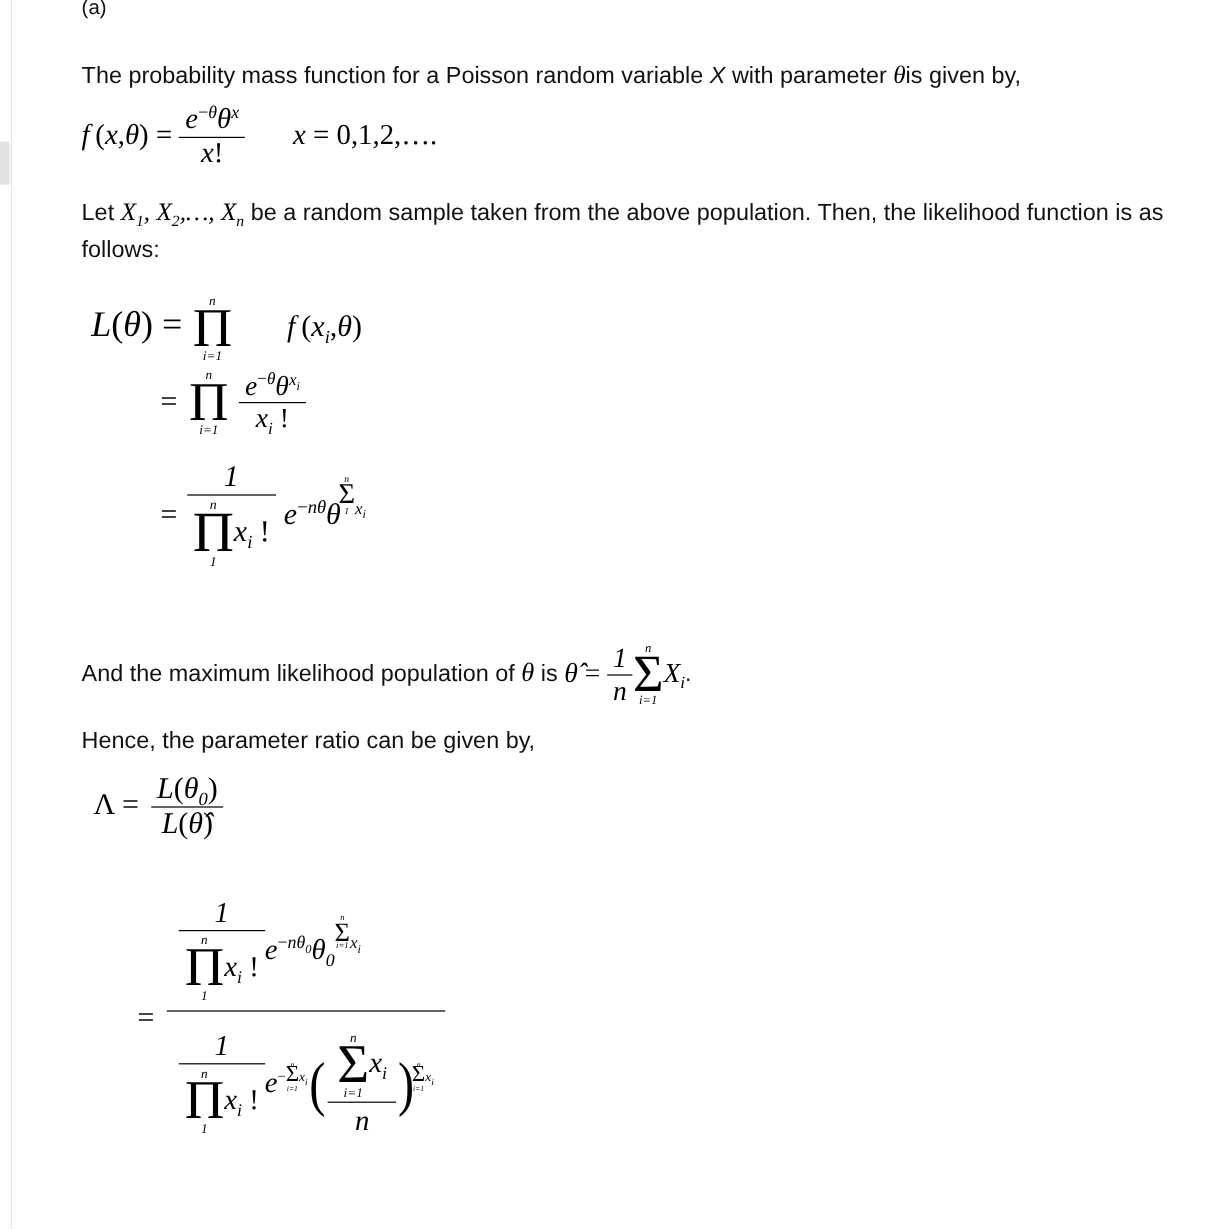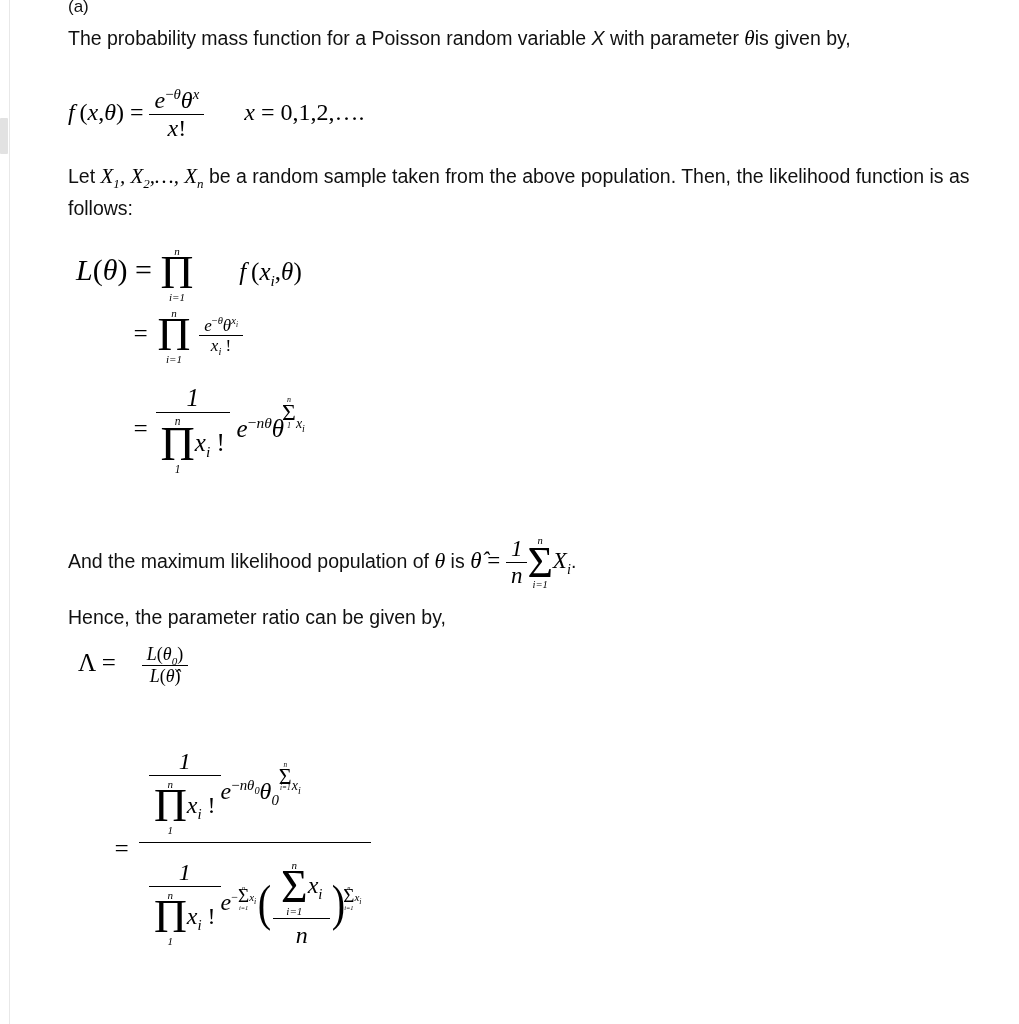--- a/index.html
+++ b/index.html
@@ -134,21 +134,21 @@
   .eq {
     position: absolute;
   }
 
   #eq-pmf { left: 34px; top: 88px; font-size: 24px; }
   #eq-lik { left: 42px; top: 245px; font-size: 24px; }
   #eq-mle-inline { display:inline-block; }
   #eq-ratio { left: 44px; top: 645px; font-size: 24px; }
   #eq-ratio-big { left: 78px; top: 748px; font-size: 24px; }
 
-  .txt1 { position: absolute; left: 34px; top: 22px; width: 930px; }
+  .txt1 { position: absolute; left: 34px; top: 46px; width: 930px; }
   .txt2 { position: absolute; left: 34px; top: 160px; width: 930px; }
   .txt3 { position: absolute; left: 34px; top: 535px; width: 930px; }
   .txt4 { position: absolute; left: 34px; top: 602px; width: 930px; }
   .txt-a { position: absolute; left: 34px; top: -2px; }
 </style>
 </head>
 <body>
 
 <div class="page">
 
@@ -197,21 +197,21 @@
         <span class="math" style="font-size:25px;margin-left:37px;">f<span class="mathup"> (</span>x<span class="sub">i</span><span class="mathup">,</span>θ<span class="mathup">)</span></span>
       </div>
 
       <div style="position:relative;height:78px;padding-left:56px;">
         <span class="math" style="font-size:25px;">=</span>
         <span class="bigop" style="margin:0 2px;">
           <span class="lim top">n</span>
           <span class="op">Π</span>
           <span class="lim">i=1</span>
         </span>
-        <span class="frac math" style="font-size:17px;">
+        <span class="frac math" style="font-size:23px;">
           <span class="num"><span class="mathup" style="font-style:italic;">e</span><span class="sup"><span class="mathup">−</span>θ</span>θ<span class="sup">x<span style="font-size:0.7em;vertical-align:sub;">i</span></span></span>
           <span class="den">x<span class="sub">i</span> <span class="mathup">!</span></span>
         </span>
       </div>
 
       <div style="position:relative;height:80px;padding-left:56px;">
         <span class="math" style="font-size:25px;">=</span>
         <span class="frac math" style="font-size:25px;">
           <span class="num" style="padding:0 14px 1px 14px;">1</span>
           <span class="den" style="padding-top:2px;">
@@ -242,21 +242,21 @@
         </span><span>X<span class="sub">i</span></span>
       </span><span>.</span>
     </div>
 
     <div class="txt4 para">
       <span>Hence, the parameter ratio can be given by,</span>
     </div>
 
     <div class="eq math" id="eq-ratio">
       <span class="mathup" style="font-size:25px;">Λ =</span>
-      <span class="frac" style="font-size:18px;margin-left:20px;">
+      <span class="frac" style="font-size:25px;margin-left:4px;">
         <span class="num">L<span class="mathup">(</span>θ<span class="sub">0</span><span class="mathup">)</span></span>
         <span class="den">L<span class="mathup">(</span>θ̂<span class="mathup">)</span></span>
       </span>
     </div>
 
     <div class="eq" id="eq-ratio-big">
       <table style="border-collapse:collapse;">
         <tbody>
             <tr>
           <td style="vertical-align:middle;padding-right:8px;">

